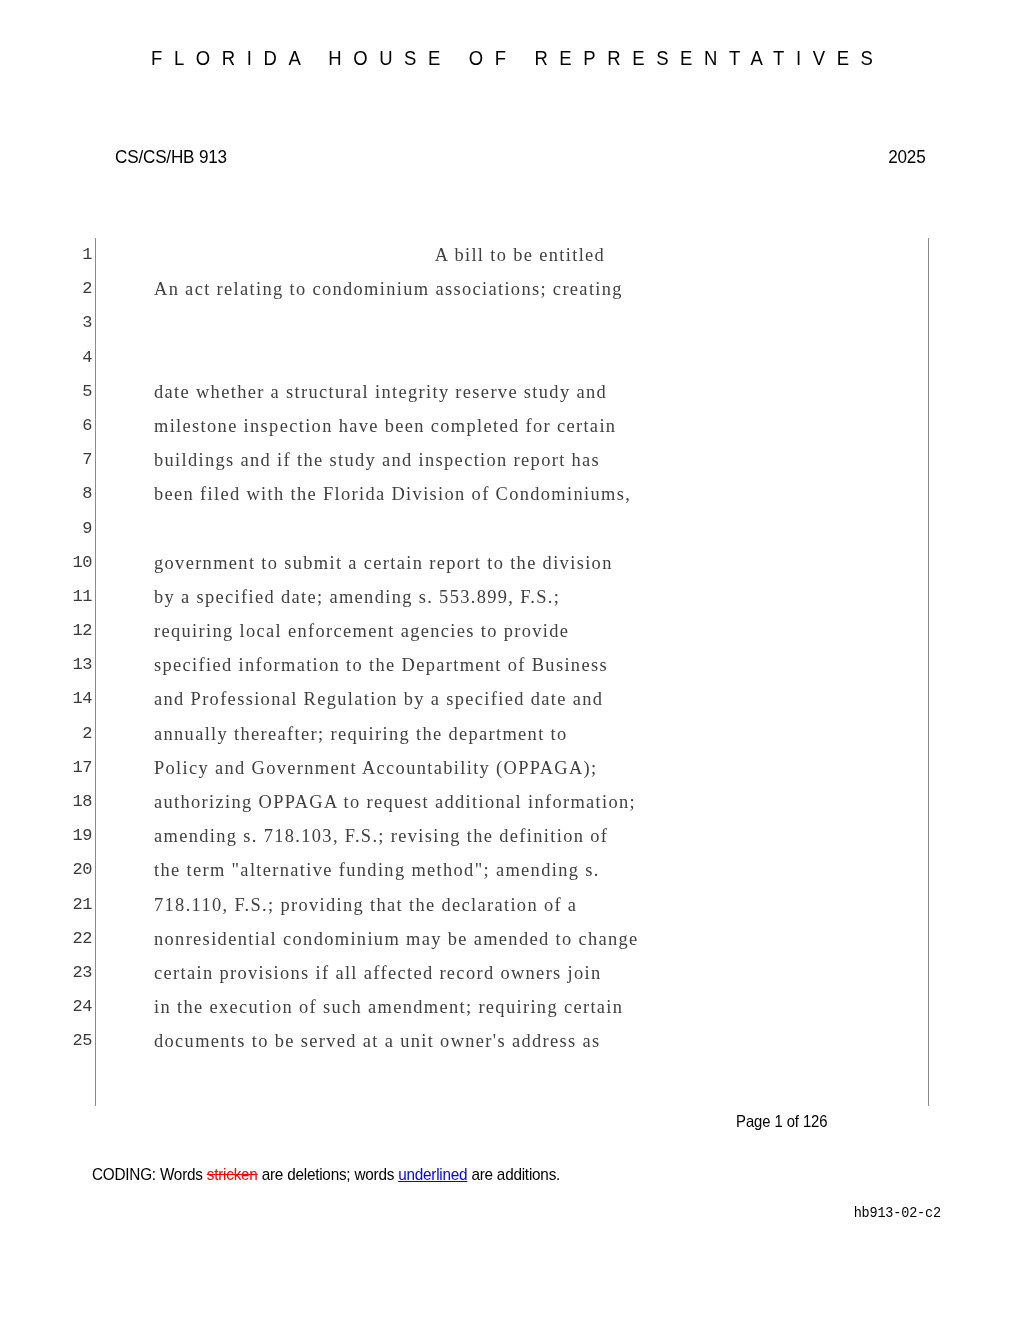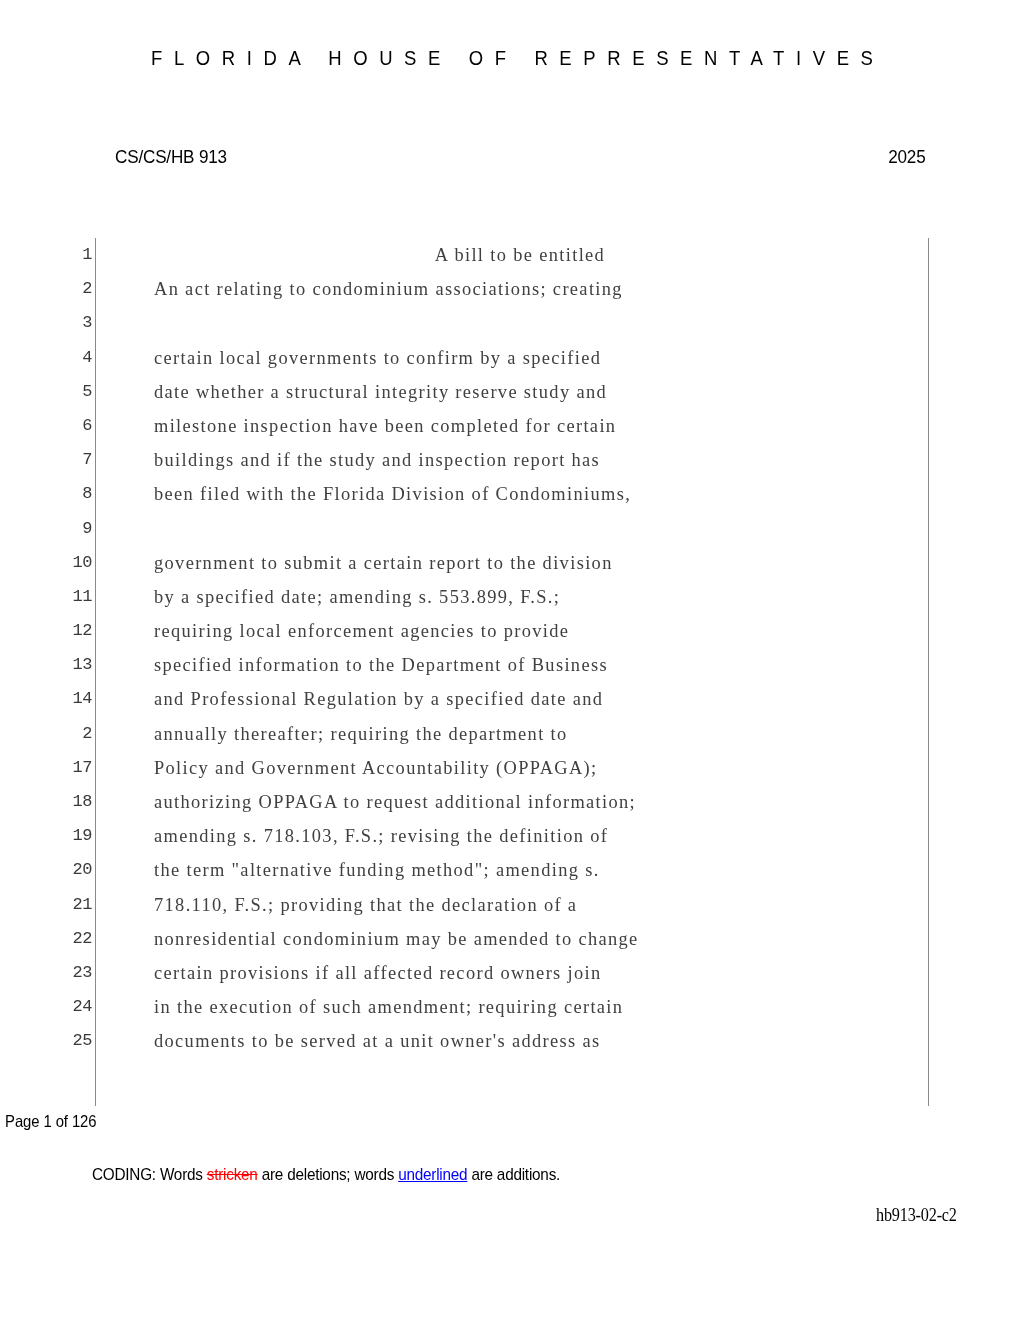--- a/index.html
+++ b/index.html
@@ -125,21 +125,21 @@
   }
   .linetext.indented { left: 60px; margin-left: 32px; }
   .linetext.title-line { left: 68px; }
 
   
   .page-number {
     position: absolute;
     top: 1112px;
     left: 0;
     width: 832px;
-    text-align: left;
+    text-align: right;
     font-family: "Liberation Sans", sans-serif;
     font-size: 16.5px;
     letter-spacing: -0.1px;
   }
   .page-number span { display: inline-block; transform: scaleX(0.9); }
 
   .coding {
     position: absolute;
     top: 1165px;
     left: 92px;
@@ -157,25 +157,25 @@
   }
   .coding .underlined {
     color: #0000ff;
     text-decoration: underline;
     text-decoration-color: #0000ff;
   }
 
   .doc-id {
     position: absolute;
     top: 1205px;
-    left: 16px;
+    left: 0;
     width: 941px;
     text-align: right;
-    font-family: Liberation Serif, serif;
-    font-size: 18px;
+    font-family: Liberation Mono, monospace;
+    font-size: 15px;
     letter-spacing: -0.2px;
   }
   .doc-id span { display: inline-block; transform: scaleX(0.9); transform-origin: right center; }
 </style>
 </head>
 <body>
 
 <div class="page">
 
   <div class="chamber-header">FLORIDA HOUSE OF REPRESENTATIVES</div>
@@ -185,21 +185,21 @@
     <div class="bill-year">2025</div>
   </div>
 
   <div class="bodyblock">
     <div class="rule-left"></div>
     <div class="rule-right"></div>
     <div class="lines" id="lines-container">
         <div class="line"><div class="lineno">1</div><div class="linetext title-line" style="left: 68px; width: 780px; text-align: center;">A bill to be entitled</div></div>
         <div class="line"><div class="lineno">2</div><div class="linetext indented">An act relating to condominium associations; creating</div></div>
         <div class="line"><div class="lineno">3</div></div>
-        <div class="line"><div class="lineno">4</div><div class="linetext indented">certain local governments to confirm by a specified</div></div>
+        <div class="line"><div class="lineno">4</div></div>
         <div class="line"><div class="lineno">5</div><div class="linetext indented">date whether a structural integrity reserve study and</div></div>
         <div class="line"><div class="lineno">6</div><div class="linetext indented">milestone inspection have been completed for certain</div></div>
         <div class="line"><div class="lineno">7</div><div class="linetext indented">buildings and if the study and inspection report has</div></div>
         <div class="line"><div class="lineno">8</div><div class="linetext indented">been filed with the Florida Division of Condominiums,</div></div>
         <div class="line"><div class="lineno">9</div></div>
         <div class="line"><div class="lineno">10</div><div class="linetext indented">government to submit a certain report to the division</div></div>
         <div class="line"><div class="lineno">11</div><div class="linetext indented">by a specified date; amending s. 553.899, F.S.;</div></div>
         <div class="line"><div class="lineno">12</div><div class="linetext indented">requiring local enforcement agencies to provide</div></div>
         <div class="line"><div class="lineno">13</div><div class="linetext indented">specified information to the Department of Business</div></div>
         <div class="line"><div class="lineno">14</div><div class="linetext indented">and Professional Regulation by a specified date and</div></div>

